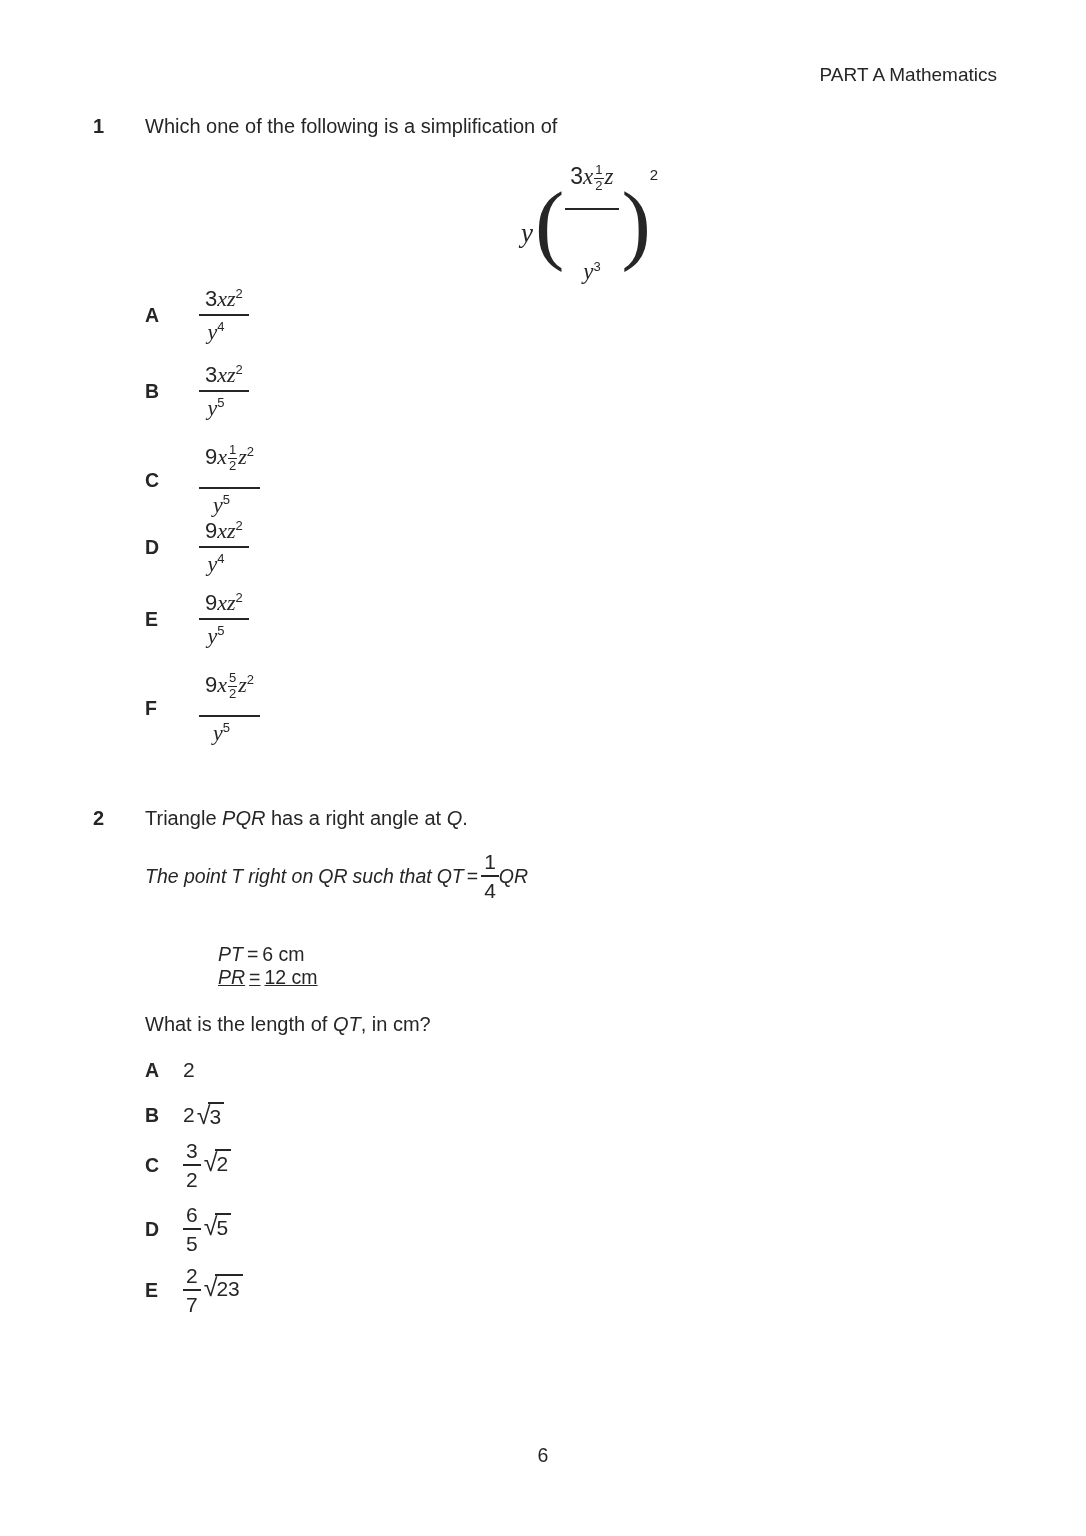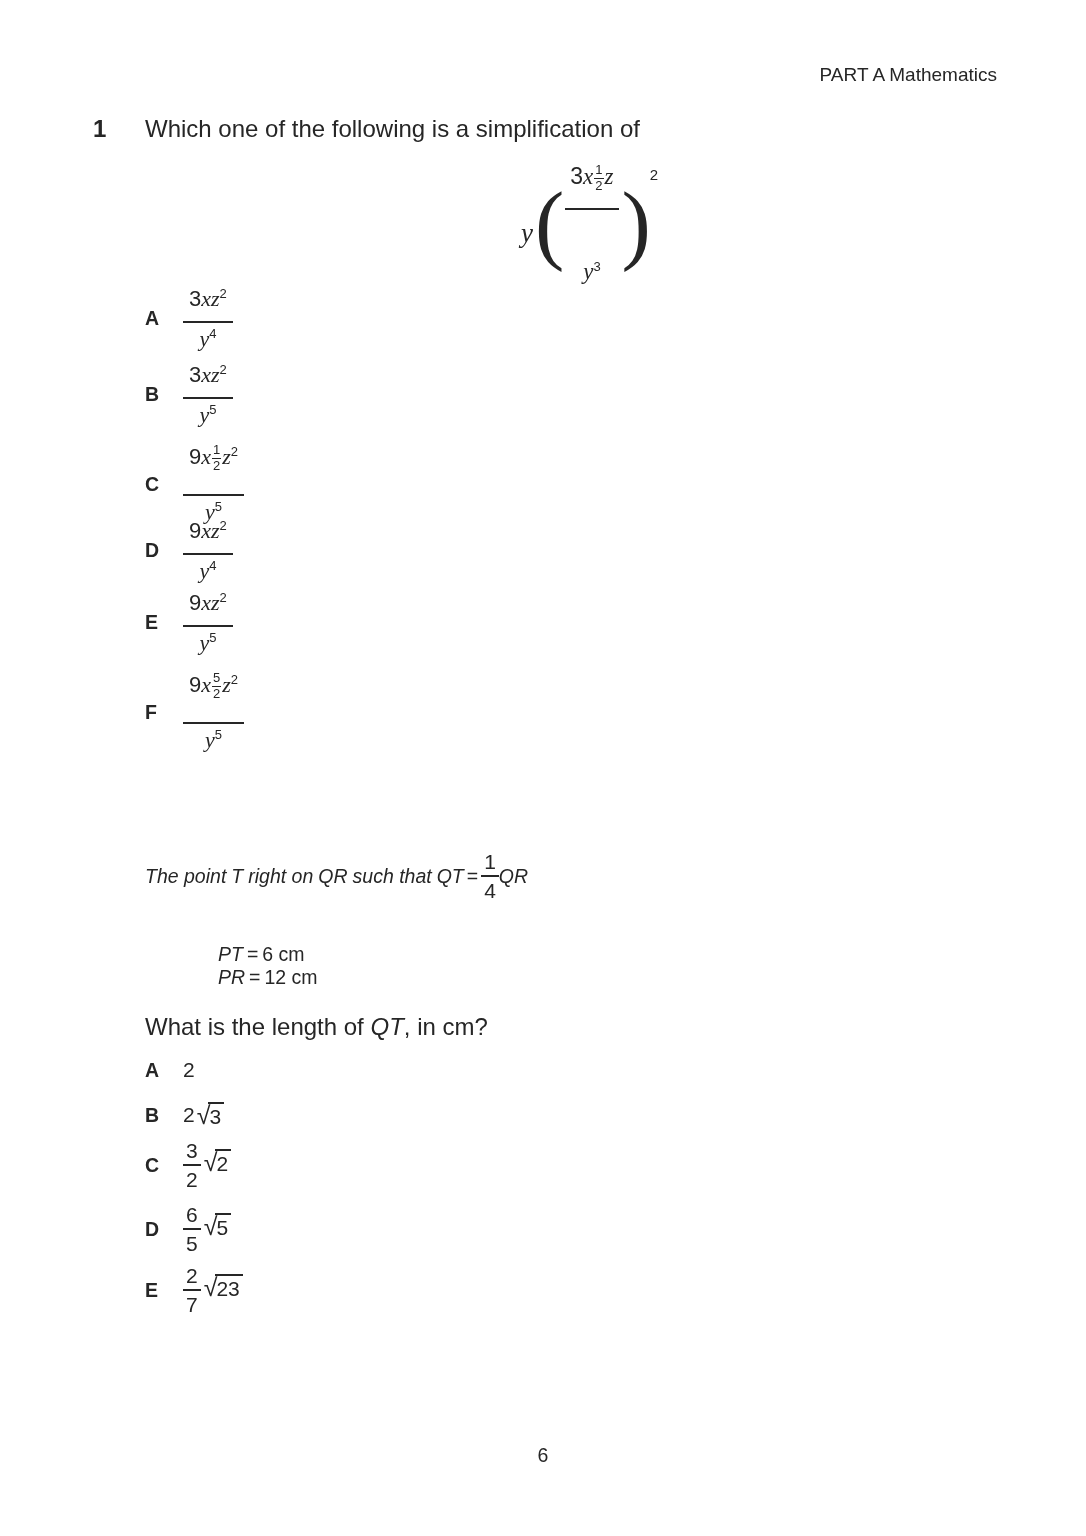--- a/index.html
+++ b/index.html
@@ -5,21 +5,21 @@
   html,body { margin:0; padding:0; background:#ffffff; }
   .page {
     position:relative;
     width:1086px; height:1536px;
     background:#ffffff;
     color:#262626;
     font-family:"Liberation Sans", sans-serif;
     overflow:hidden;
   }
   
-  .txt   { font-size:24px; line-height:1.25; }
+  .txt   { font-size:20px; line-height:1.25; }
   .abs   { position:absolute; }
   .si    { font-style:italic; }                                   
   .mi    { font-family:"Liberation Serif", serif; font-style:italic; } 
   .mn    { font-family:"Liberation Sans", sans-serif; font-style:normal; }
 
   
   .header { top:64px; right:89px; font-size:19px; }
   .pagenum { top:1444px; left:0; width:100%; text-align:center; font-size:19.5px; }
 
   
@@ -42,21 +42,21 @@
              font-size:13px; line-height:1.15; position:relative; top:-10px; margin:0 1px; }
   .expfrac .t { border-bottom:1.4px solid currentColor; padding:0 1px; }
 
   .sup { font-size:13px; position:relative; top:-8px; font-style:normal;
          font-family:"Liberation Sans", sans-serif; }
 
   
   .q1opt { left:145px; display:flex; align-items:center; }
   .optlabel { font-weight:700; font-size:19.5px; width:38px; flex:0 0 38px; }
   .ofrac { display:inline-flex; flex-direction:column; align-items:center; font-size:22px; }
-  .ofrac .fnum { border-bottom:2px solid currentColor; padding:0 6px 10px; line-height:1.15; }
+  .ofrac .fnum { border-bottom:2px solid currentColor; padding:0 6px 3px; line-height:1.15;margin-left:16px; }
   .ofrac .fden { padding-top:3px; line-height:1.15; }
 
   
   .line2 { left:145px; top:850px; display:flex; align-items:center; font-size:19.5px; }
   .line2 .seg { margin-right:5px;font-style:italic; }
   .line2 .tight { margin-right:3px; }
   .eqsign { margin:0 4px; }
   .given { left:218px; font-size:19.5px; }
 
   
@@ -146,40 +146,43 @@
     <span class="optlabel">F</span>
     <span class="ofrac">
       <span class="fnum"><span class="mn">9</span><span class="mi">x</span><span class="expfrac">
             <span class="t">5</span>
             <span class="b">2</span>
           </span><span class="mi">z</span><span class="sup">2</span></span>
       <span class="fden"><span class="mi">y</span><span class="sup">5</span></span>
     </span>
   </div>
 
+  <div class="abs qrow txt" style="top:806px;">
+    <span class="qnum">2</span><span><span>Triangle </span><span class="si">PQR</span><span> has a right angle at </span><span class="si">Q</span><span>.</span></span>
+  </div>
 
   <div class="abs line2">
     <span class="seg">The point</span>
     <span class="seg si">T</span>
     <span class="seg">right on</span>
     <span class="seg si">QR</span>
     <span class="seg">such that</span>
     <span class="tight si">QT</span>
     <span class="tight">=</span>
     <span class="ifrac">
         <span class="t">1</span>
         <span class="b">4</span>
       </span>
     <span class="si">QR</span>
   </div>
 
   <div class="abs given" style="top:919px;margin-top:24px;">
     <span class="si">PT</span><span class="eqsign">=</span><span>6 cm</span>
   </div>
-  <div class="abs given" style="top:966px;">
+  <div class="abs given" style="top:966px;text-decoration:underline;">
     <span class="si">PR</span><span class="eqsign">=</span><span>12 cm</span>
   </div>
 
   <div class="abs txt" style="top:1012px; left:145px;">
     <span>What is the length of </span><span class="si">QT</span><span>, in cm?</span>
   </div>
 
   <div class="abs q2opt" style="top:1058px;">
     <span class="optlabel">A</span>
     <span class="mn">2</span>

